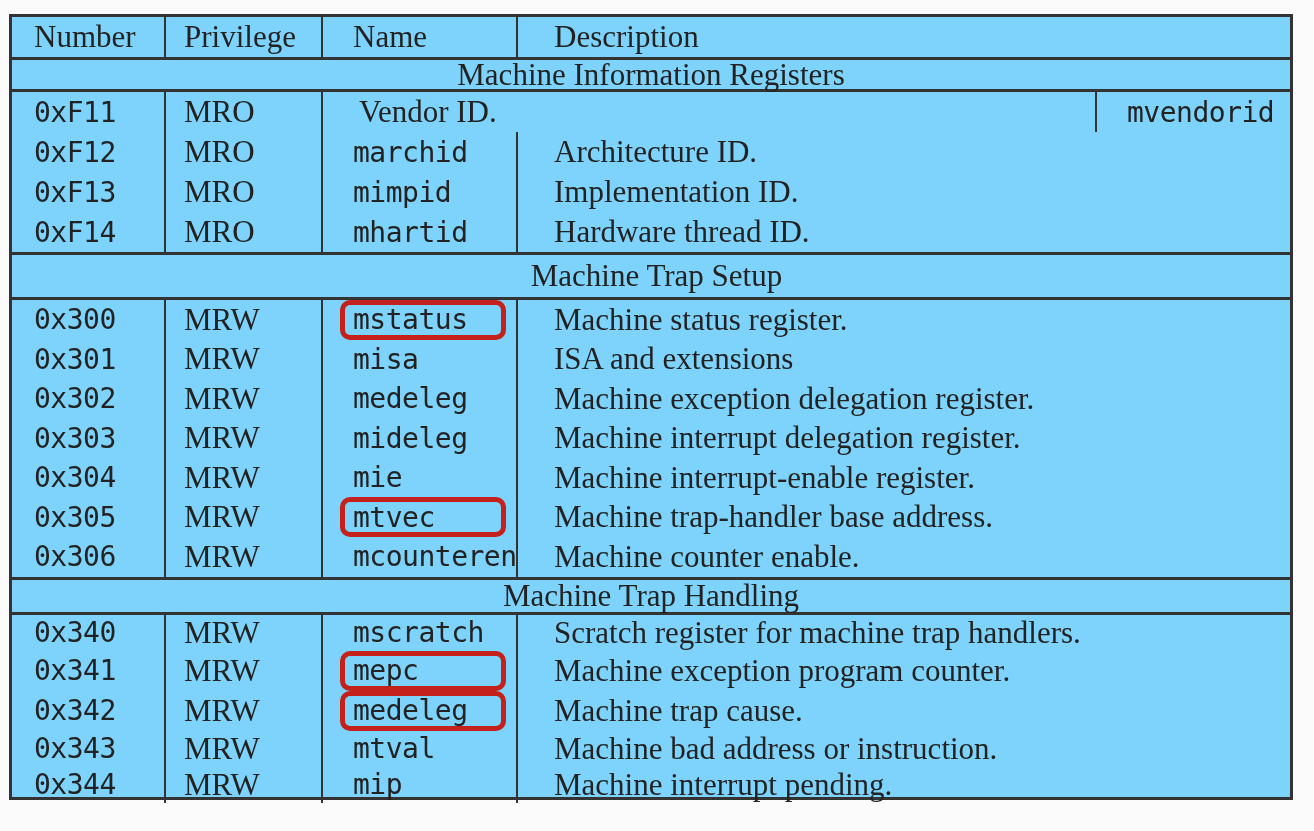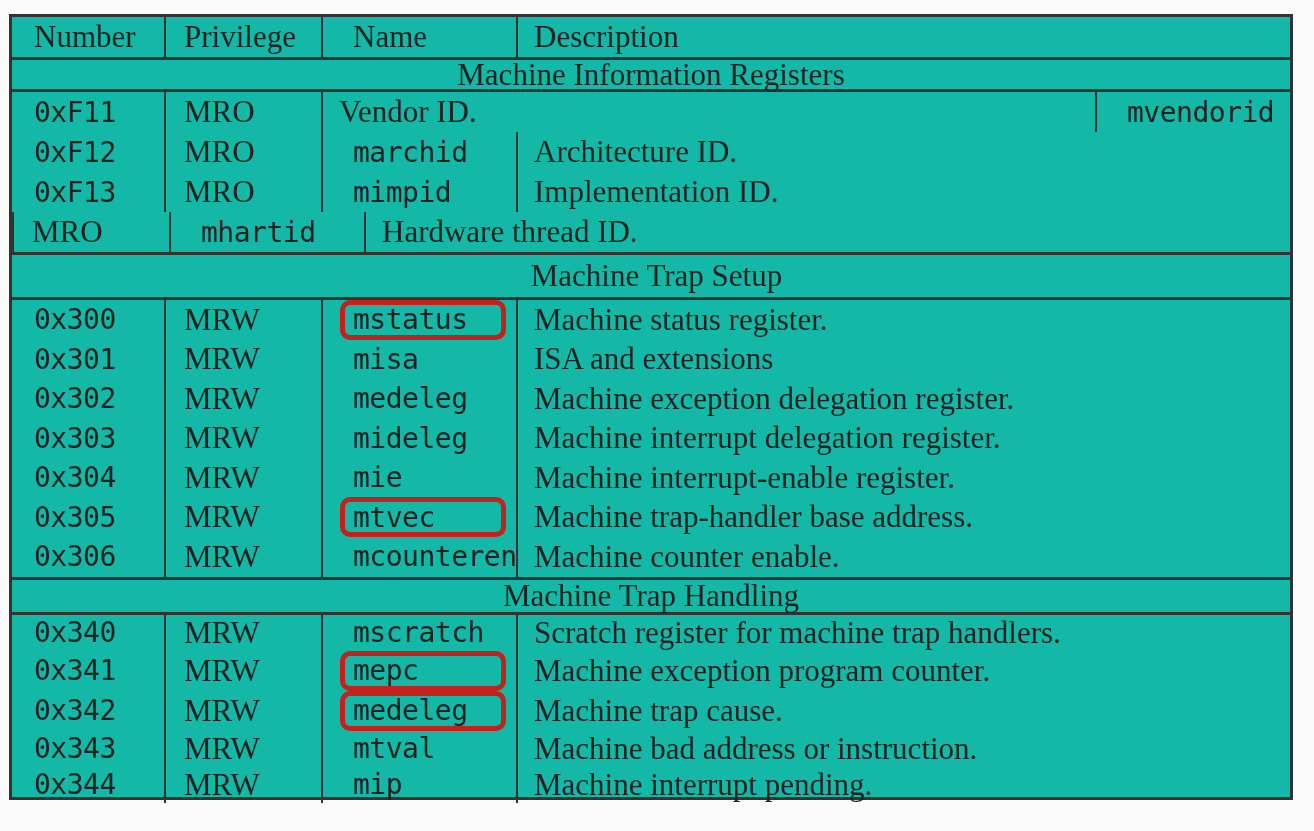--- a/index.html
+++ b/index.html
@@ -13,35 +13,35 @@
     overflow: hidden;
   }
   .csr-table {
     position: absolute;
     left: 9px;
     top: 14px;
     width: 1284px;
     height: 786px;
     box-sizing: border-box;
     border: 3px solid #333333;
-    background: #14b8a6;
+    background: #7dd3fc;
     display: flex;
     flex-direction: column;
   }
   .trow {
     display: flex;
     flex: none;
     align-items: center;
     font-size: 31px;
   }
   .cell { box-sizing: border-box; height: 100%; display: flex; align-items: center; overflow: visible; white-space: nowrap; }
   .c1 { width: 152px; padding-left: 22px; }
   .c2 { width: 157px; border-left: 2px solid #333333; padding-left: 18px; }
   .c3 { width: 195px; border-left: 2px solid #333333; padding-left: 30px; }
-  .c4 { flex: 1; border-left: 2px solid #333333; padding-left: 16px; }
+  .c4 { flex: 1; border-left: 2px solid #333333; padding-left: 36px; }
   .header-row { height: 40px; }
   .band {
     flex: none;
     border-top: 3px solid #333333;
     border-bottom: 3px solid #333333;
     box-sizing: border-box;
     display: flex;
     align-items: center;
     justify-content: center;
     font-size: 31px;
@@ -106,20 +106,21 @@
     </div>
     <div class="trow">
       <div class="cell c1 mono">0xF13</div>
       <div class="cell c2">MRO</div>
       <div class="cell c3 mono">
           <span class="name-box">mimpid</span>
         </div>
       <div class="cell c4">Implementation ID.</div>
     </div>
     <div class="trow">
+      <div class="cell c1 mono">0xF14</div>
       <div class="cell c2">MRO</div>
       <div class="cell c3 mono">
           <span class="name-box">mhartid</span>
         </div>
       <div class="cell c4">Hardware thread ID.</div>
     </div>
   </div>
 
   <div class="band band2">Machine Trap Setup</div>
 

